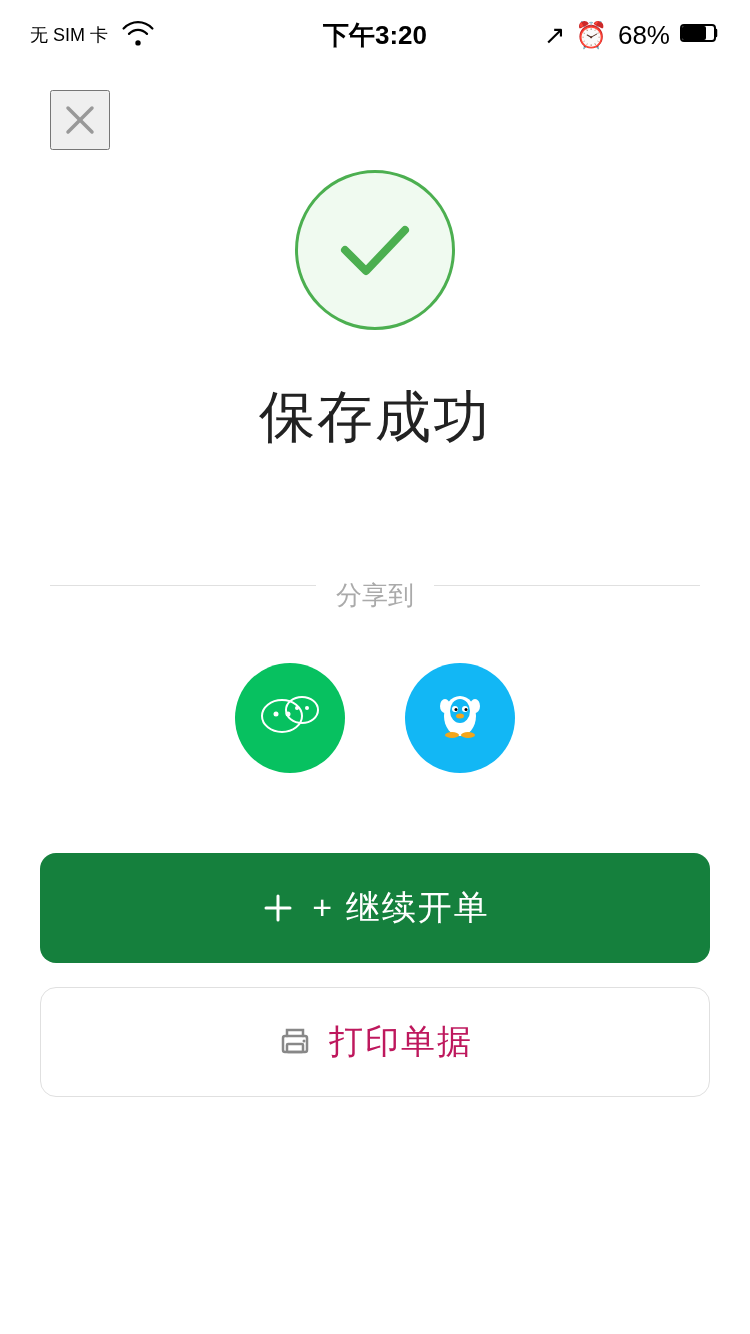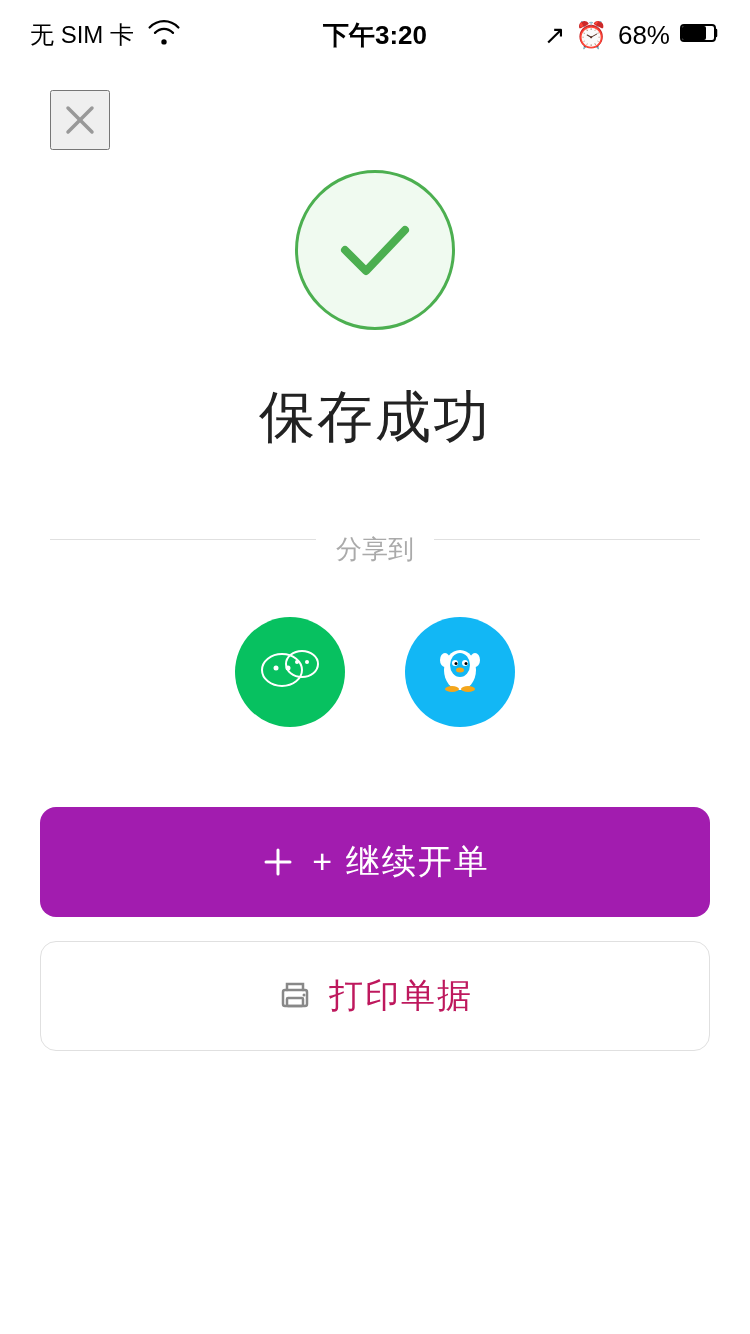--- a/index.html
+++ b/index.html
@@ -26,21 +26,21 @@
       align-items: center;
       justify-content: space-between;
       padding: 0 30px;
       background: #fff;
     }
 
     .status-left {
       display: flex;
       align-items: center;
       gap: 12px;
-      font-size: 24px;
+      font-size: 18px;
       color: #000;
       font-weight: 500;
     }
 
     .status-left .wifi-icon svg {
       width: 36px;
       height: 26px;
     }
 
     .status-center {
@@ -102,21 +102,21 @@
     .success-circle svg {
       width: 90px;
       height: 90px;
     }
 
     
     .success-title {
       font-size: 56px;
       font-weight: 500;
       color: #222;
-      margin-bottom: 56px;
+      margin-bottom: 102px;
       letter-spacing: 2px;
     }
 
     
     .share-divider-section {
       width: 100%;
       display: flex;
       align-items: center;
       padding: 0 50px;
       margin-bottom: 50px;
@@ -174,21 +174,21 @@
       width: 100%;
       padding: 0 40px;
       display: flex;
       flex-direction: column;
       gap: 24px;
     }
 
     .btn-primary {
       width: 100%;
       height: 110px;
-      background: #a21caf;
+      background: #15803d;
       border: none;
       border-radius: 16px;
       font-size: 34px;
       color: #fff;
       display: flex;
       align-items: center;
       justify-content: center;
       gap: 16px;
       cursor: pointer;
       letter-spacing: 2px;

